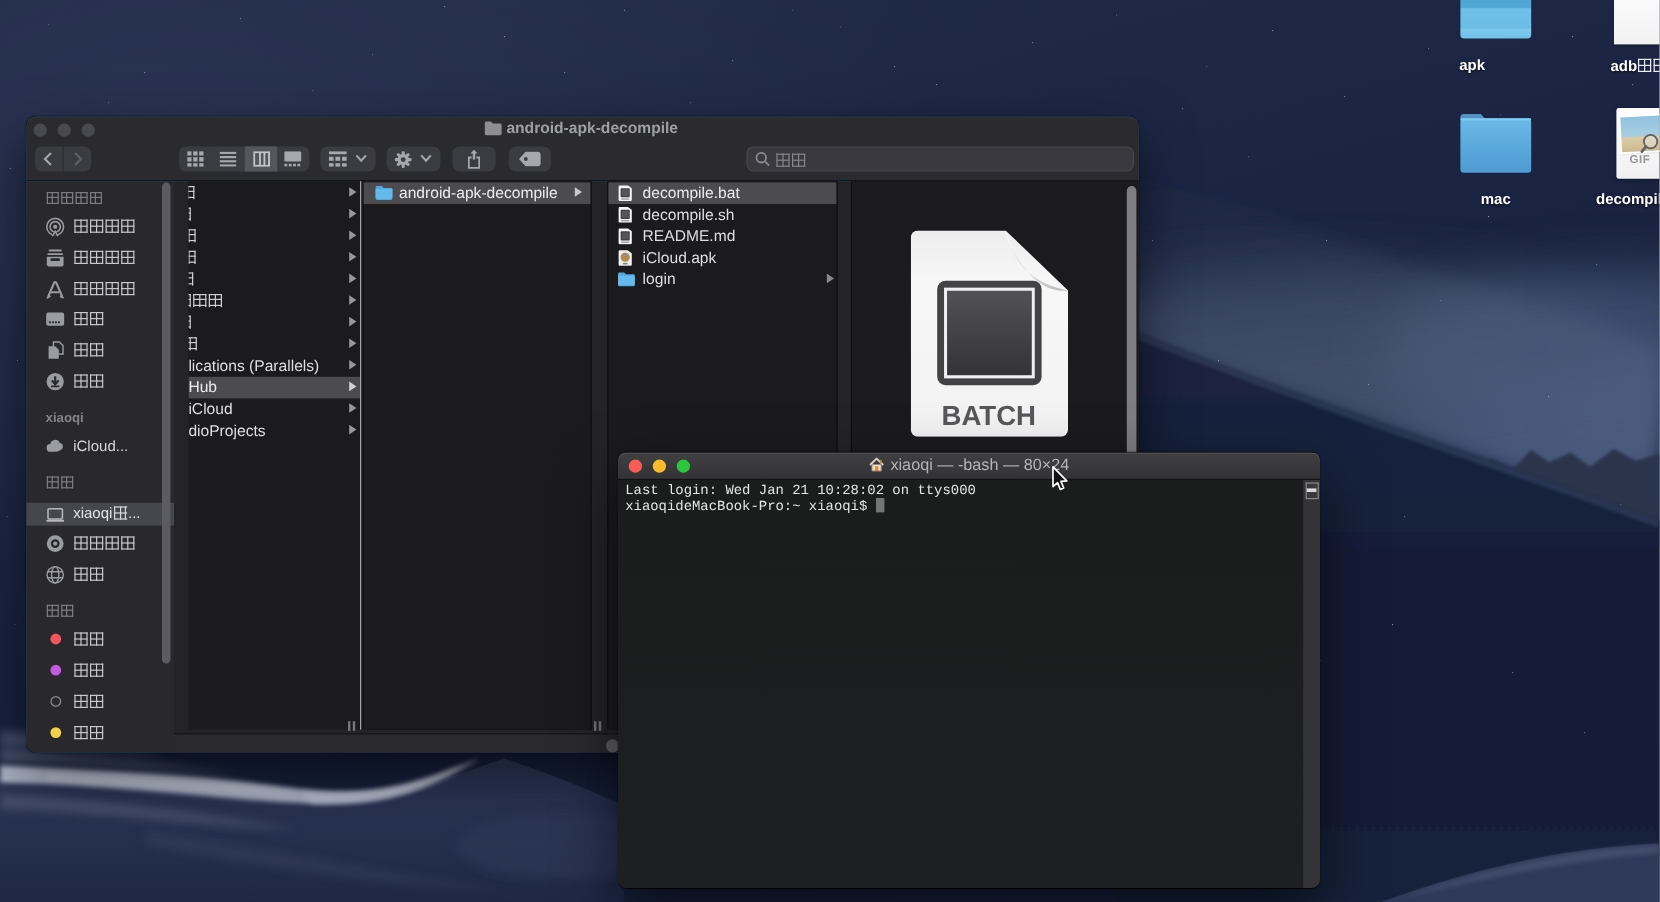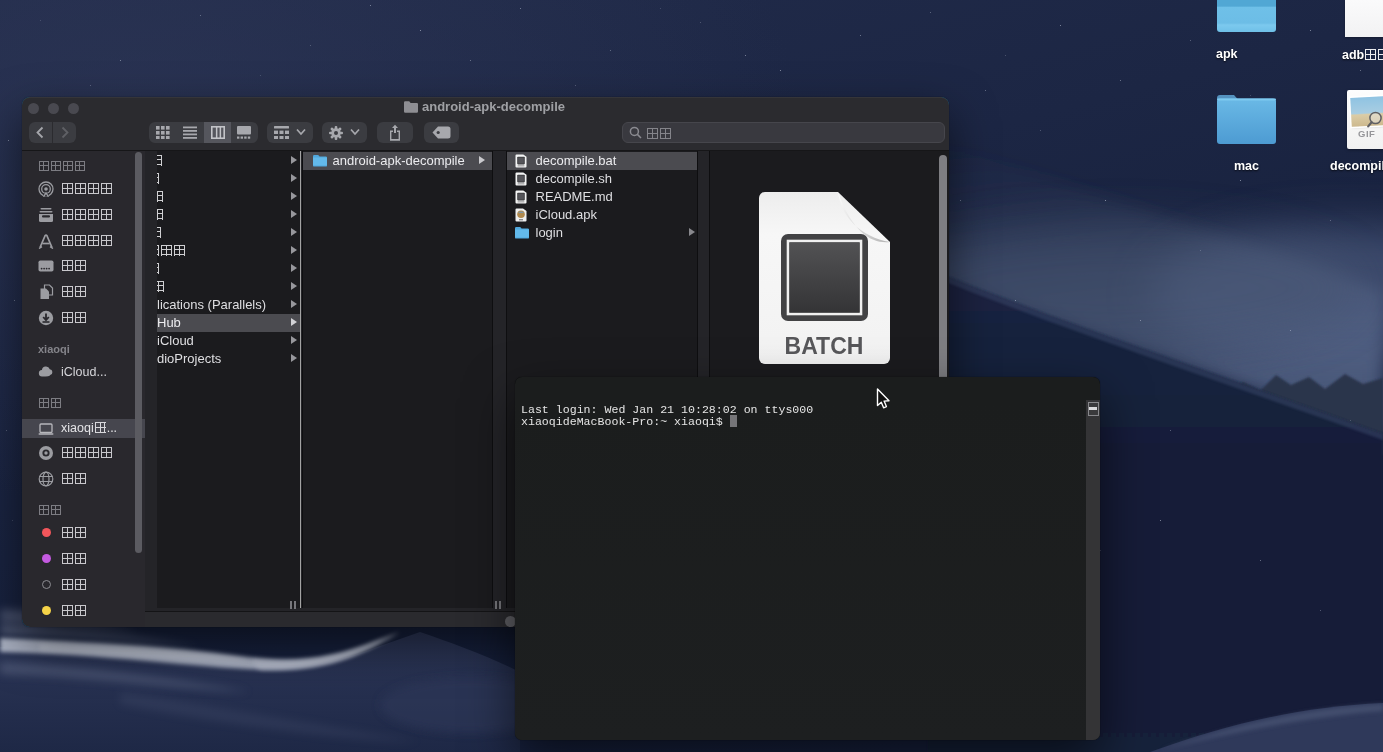--- a/index.html
+++ b/index.html
@@ -566,20 +566,31 @@
 
     <div class="abs" style="left:0;top:460px;width:804px;height:16px;background:#2a2a2e;border-top:1px solid #141416;box-sizing:border-box"></div>
   </div>
 </div>
 
 
 <div class="abs" style="left:505px;top:615.5px;width:11px;height:11px;border-radius:50%;background:#606065"></div>
 
 
 <div id="term">
+  <div id="ttitle">
+    <div class="tl" style="left:8.5px;background:#f95e56"></div>
+    <div class="tl" style="left:28.5px;background:#fcbb2f"></div>
+    <div class="tl" style="left:48.5px;background:#2ac63f"></div>
+    <svg style="display:inline-block;vertical-align:-2px;margin-right:5px" width="13" height="13" viewBox="0 0 13 13">
+      <path d="M1,6.5 L6.5,1.2 L12,6.5" fill="none" stroke="#d8d2c6" stroke-width="1.6"></path>
+      <path d="M2.6,6 v5.5 h7.8 V6" fill="#e4ddd0" stroke="#8a8376" stroke-width="0.8"></path>
+      <rect x="5.3" y="7.5" width="2.6" height="4" fill="#e8871e"></rect>
+      <rect x="9.2" y="2.2" width="1.6" height="3" fill="#c2803f"></rect>
+    </svg><span>xiaoqi — -bash — 80×24</span>
+  </div>
   <div id="tbody">
     <div id="tscroll"></div>
     <div class="abs" style="right:1.5px;top:1.5px;width:11px;height:14px;border:1px solid #88888c;box-sizing:border-box;background:#3a3a3c">
       <div style="position:absolute;left:0.5px;top:4.5px;width:8px;height:3px;background:#d9d9db"></div>
     </div>
     <div class="tline" style="top:2.5px">Last login: Wed Jan 21 10:28:02 on ttys000</div>
     <div class="tline" style="top:15px">xiaoqideMacBook-Pro:~ xiaoqi$ <span style="display:inline-block;width:7px;height:12px;background:#757578;vertical-align:-2px"></span></div>
   </div>
 </div>
 

